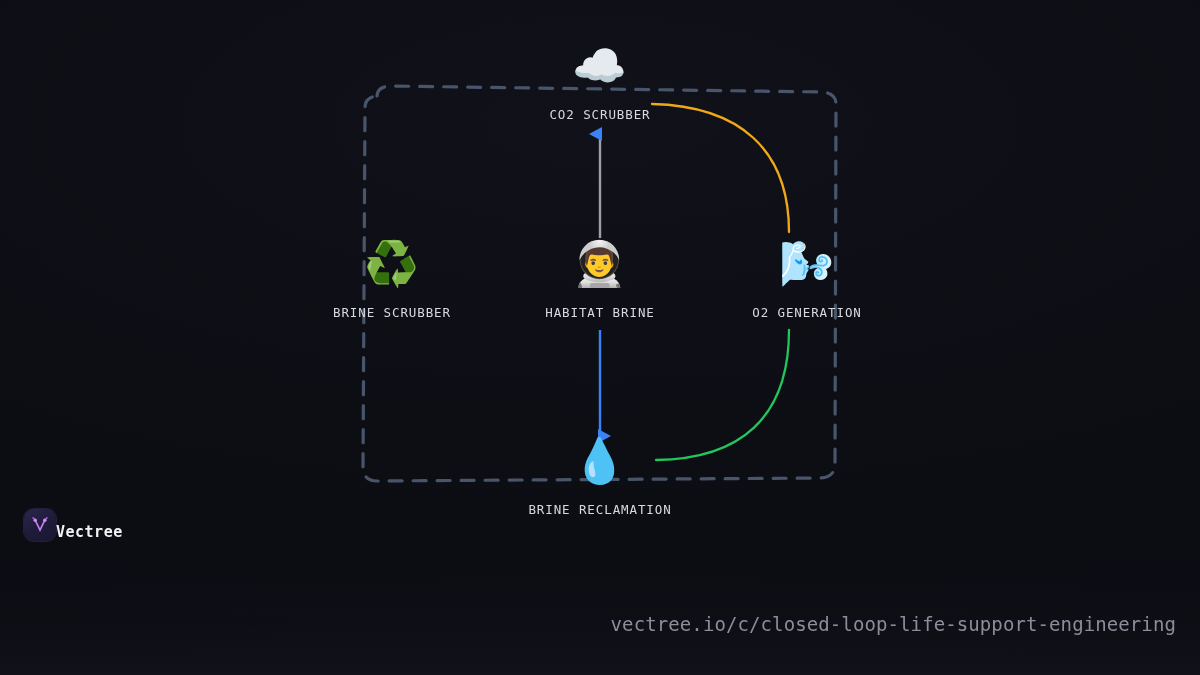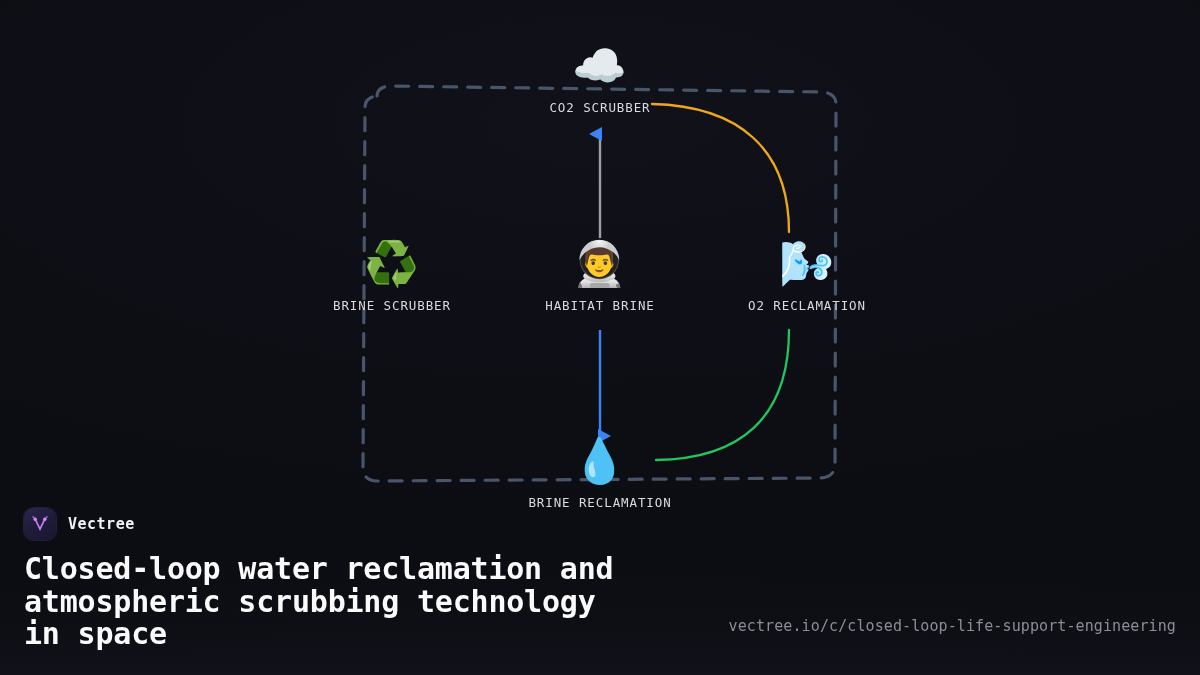--- a/index.html
+++ b/index.html
@@ -46,38 +46,38 @@
   }
   .node-emoji {
     font-size:44px;
     line-height:52px;
     height:52px;
     display:block;
     font-family:"DejaVu Sans", "Liberation Sans", sans-serif;
   }
   .node-label {
     display:block;
-    margin-top:8px;
+    margin-top:15px;
     font-size:12.5px;
     letter-spacing:0.9px;
     color:#d9dadf;
     font-family:"DejaVu Sans Mono", "Liberation Mono", monospace;
     white-space:nowrap;
   }
 
   
   #footer {
     position:absolute;
     left:24px; right:24px; bottom:18px;
     height:150px;
   }
   #brand-row {
     display:flex;
-    align-items:center;
-    gap:12px;
+    align-items:flex-end;
+    gap:0;
     height:34px;
   }
   #brand-logo {
     width:32px; height:32px;
     border-radius:10px;
     background:linear-gradient(150deg,#2a2550 0%, #1d1b38 55%, #191732 100%);
     box-shadow:0 0 0 1px rgba(150,110,230,0.18);
     display:flex; align-items:center; justify-content:center;
     flex:0 0 auto;
   }
@@ -95,21 +95,21 @@
     font-weight:bold;
     letter-spacing:-0.2px;
     color:#fafafa;
     font-family:"DejaVu Sans Mono", "Liberation Mono", monospace;
     max-width:760px;
     white-space:pre-line;
   }
   #source-url {
     position:absolute;
     right:0; bottom:22px;
-    font-size:15px;
+    font-size:19px;
     letter-spacing:0.1px;
     color:#8b8d98;
     font-family:"DejaVu Sans Mono", "Liberation Mono", monospace;
     text-align:right;
   }
 </style>
 </head>
 <body>
 
 <div id="bg-gradient"></div>
@@ -157,21 +157,21 @@
     <span class="node-label">BRINE SCRUBBER</span>
   </div>
 
   <div class="node" style="left:600px; top:238px;">
     <span class="node-emoji">👨‍🚀</span>
     <span class="node-label">HABITAT BRINE</span>
   </div>
 
   <div class="node" style="left:807px; top:238px;">
     <span class="node-emoji">🌬️</span>
-    <span class="node-label">O2 RECLAMATION</span>
+    <span class="node-label">O2 GENERATION</span>
   </div>
 
   <div class="node" style="left:600px; top:435px;">
     <span class="node-emoji">💧</span>
     <span class="node-label">BRINE RECLAMATION</span>
   </div>
 
 </div>
 
 <div id="footer">
@@ -186,19 +186,16 @@
         </g>
         <circle cx="5.2" cy="5.2" r="1.7" fill="#d38cf5"></circle>
         <circle cx="14.8" cy="5.2" r="1.7" fill="#d38cf5"></circle>
         <circle cx="3.2" cy="3.0" r="0.9" fill="#9b5ad6"></circle>
         <circle cx="16.8" cy="3.0" r="0.9" fill="#9b5ad6"></circle>
       </svg>
     </div>
     <div id="brand-name">Vectree</div>
   </div>
 
-  <div id="headline">Closed-loop water reclamation and
-atmospheric scrubbing technology
-in space</div>
 
   <div id="source-url">vectree.io/c/closed-loop-life-support-engineering</div>
 
 </div>
 
 </body></html>

